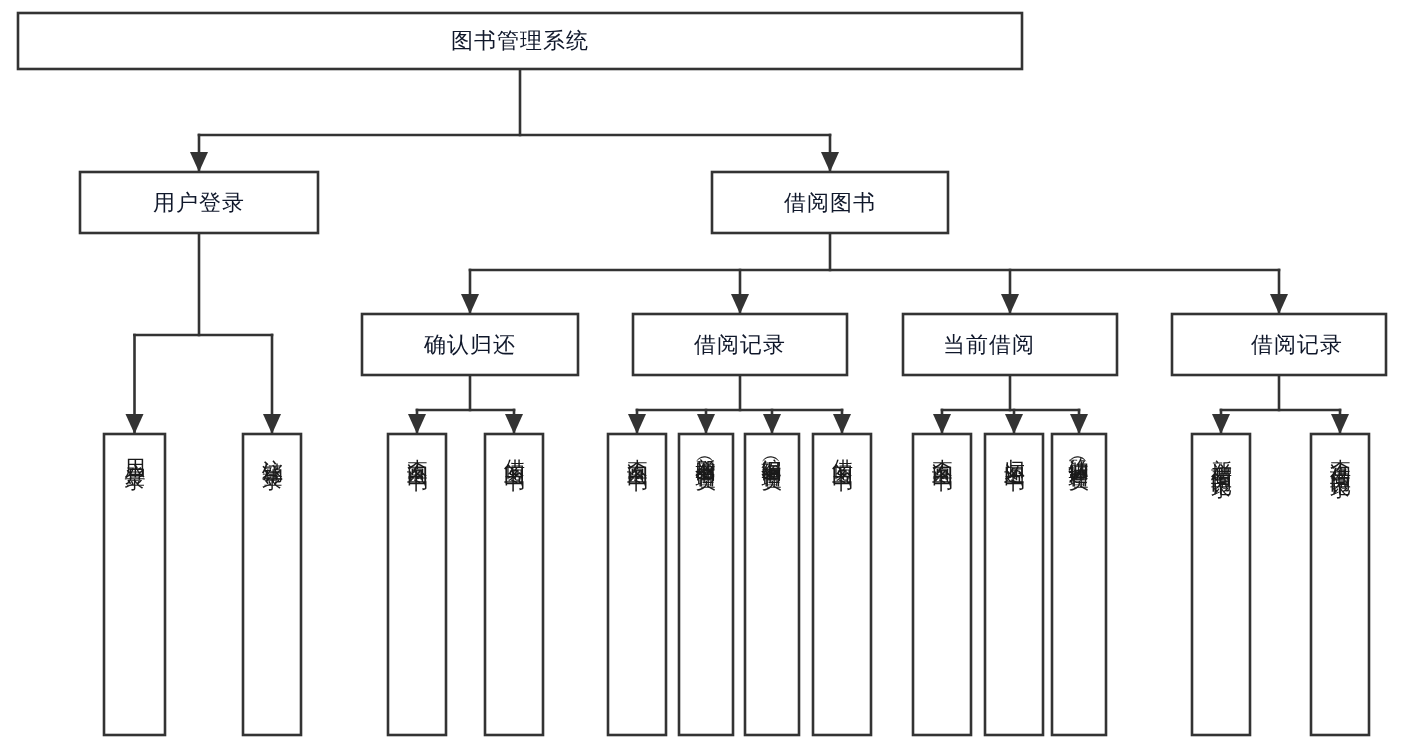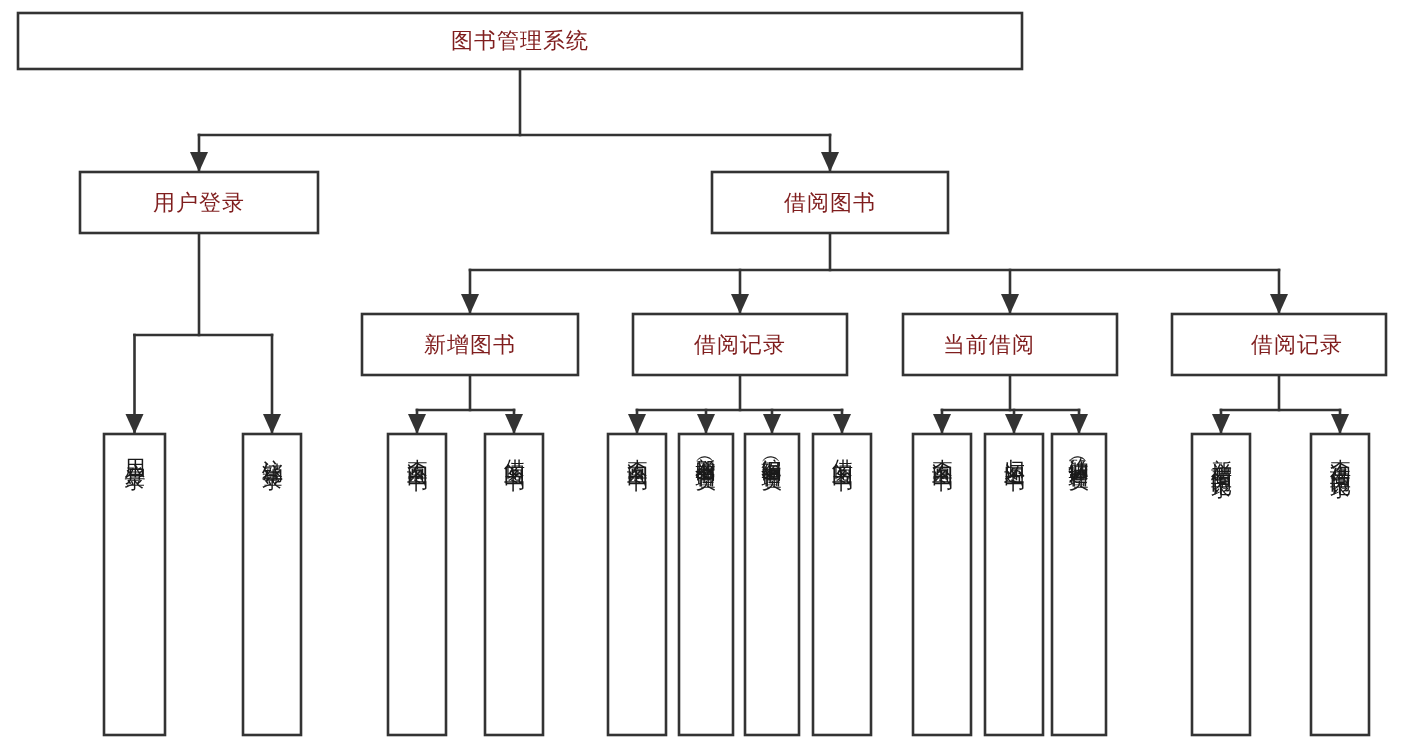--- a/index.html
+++ b/index.html
@@ -63,21 +63,21 @@
   .hlabel-wrap {
     position: absolute;
     display: flex;
     align-items: center;
     justify-content: center;
     pointer-events: none;
   }
   .hlabel-text {
     font-family: "DejaVu Sans", "Liberation Sans", sans-serif;
     font-size: 22px;
-    color: #7f1d1d;
+    color: #0f172a;
     letter-spacing: 1px;
     white-space: nowrap;
   }
   #watermark {
     position: absolute;
     right: 8px;
     bottom: 6px;
     font-family: "DejaVu Sans", "Liberation Sans", sans-serif;
     font-size: 17px;
     color: #b8b8b8;
@@ -174,21 +174,21 @@
       <div class="hlabel-wrap" style="left: 18px; top: 13px; width: 1004px; height: 56px;">
         <span class="hlabel-text">图书管理系统</span>
       </div>
       <div class="hlabel-wrap" style="left: 80px; top: 172px; width: 238px; height: 61px;">
         <span class="hlabel-text">用户登录</span>
       </div>
       <div class="hlabel-wrap" style="left: 712px; top: 172px; width: 236px; height: 61px;">
         <span class="hlabel-text">借阅图书</span>
       </div>
       <div class="hlabel-wrap" style="left: 362px; top: 314px; width: 216px; height: 61px;">
-        <span class="hlabel-text">新增图书</span>
+        <span class="hlabel-text">确认归还</span>
       </div>
       <div class="hlabel-wrap" style="left: 633px; top: 314px; width: 214px; height: 61px;">
         <span class="hlabel-text">借阅记录</span>
       </div>
       <div class="hlabel-wrap" style="left: 903px; top: 314px; width: 172px; height: 61px;">
         <span class="hlabel-text">当前借阅</span>
       </div>
       <div class="hlabel-wrap" style="left: 1172px; top: 314px; width: 214px; height: 61px; margin-left: 18px;">
         <span class="hlabel-text">借阅记录</span>
       </div>

